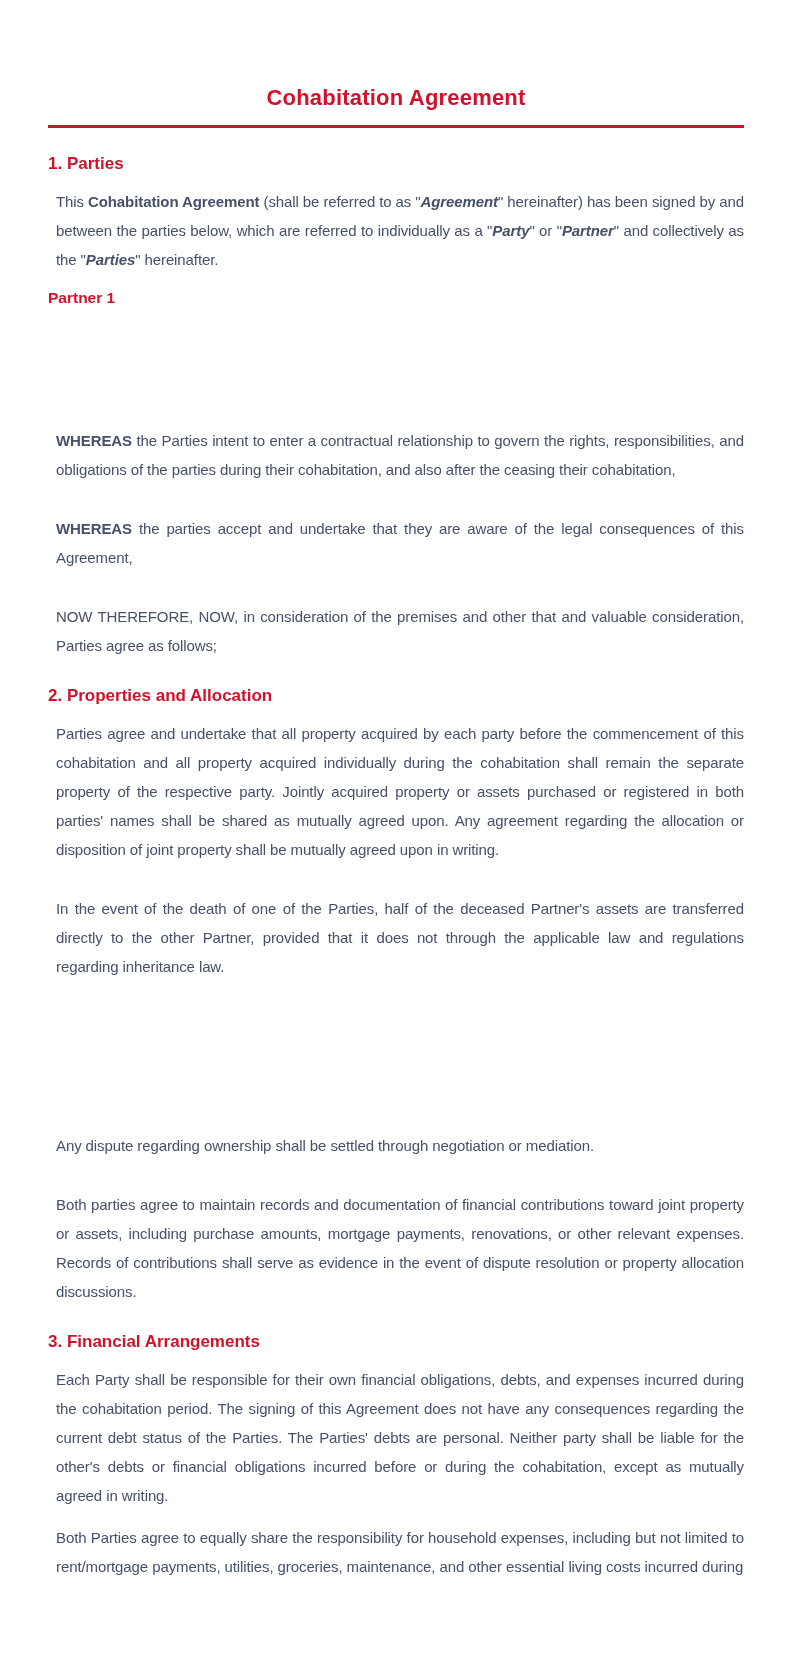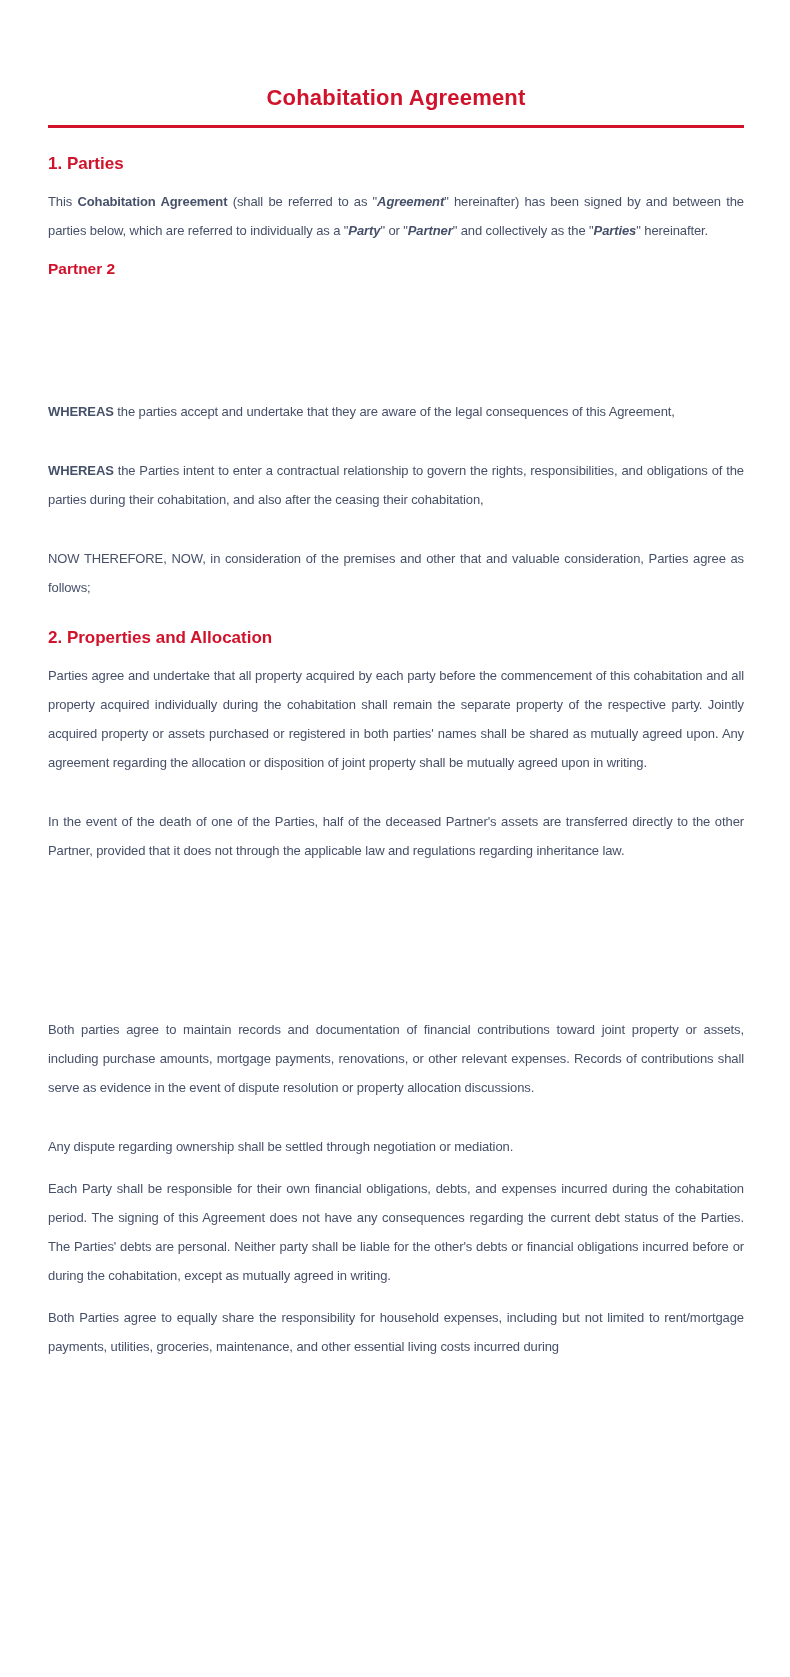--- a/index.html
+++ b/index.html
@@ -30,24 +30,25 @@
   .section-heading {
     margin-top: 26px;
     font-size: 17px;
     line-height: 20px;
     font-weight: 700;
     color: var(--accent, #d1122b);
   }
 
   .para {
     margin-top: 30px;
-    font-size: 13px;
+    font-size: 15px;
     line-height: 29px;
     text-align: justify;
     letter-spacing: -0.1px;
+    margin-left: 8px;
   }
   .para.first { margin-top: 13px; }
 
   .partners-row { display: flex; margin-top: 14px; }
   .partner-label {
     width: 351px;
     font-size: 15.5px;
     line-height: 20px;
     font-weight: 700;
     color: var(--accent, #d1122b);
@@ -61,34 +62,35 @@
 
 <div class="page">
 
   <h1 class="doc-title">Cohabitation Agreement</h1>
   <div class="title-rule"></div>
 
   <h2 class="section-heading">1. Parties</h2>
   <p class="para first"><span>This </span><span style="font-weight: 700;">Cohabitation Agreement</span><span> (shall be referred to as "</span><span style="font-weight: 700; font-style: italic;">Agreement</span><span>" hereinafter) has been signed by and between the parties below, which are referred to individually as a "</span><span style="font-weight: 700; font-style: italic;">Party</span><span>" or "</span><span style="font-weight: 700; font-style: italic;">Partner</span><span>" and collectively as the "</span><span style="font-weight: 700; font-style: italic;">Parties</span><span>" hereinafter.</span></p>
 
   <div class="partners-row">
-    <h3 class="partner-label">Partner 2</h3>
+    <h3 class="partner-label">Partner 1</h3>
   </div>
   <div class="spacer-partner-fields"></div>
 
+  <p class="para"><span style="font-weight: 700;">WHEREAS</span><span> the Parties intent to enter a contractual relationship to govern the rights, responsibilities, and obligations of the parties during their cohabitation, and also after the ceasing their cohabitation,</span></p>
   <p class="para"><span style="font-weight: 700;">WHEREAS</span><span> the parties accept and undertake that they are aware of the legal consequences of this Agreement,</span></p>
-  <p class="para"><span style="font-weight: 700;">WHEREAS</span><span> the Parties intent to enter a contractual relationship to govern the rights, responsibilities, and obligations of the parties during their cohabitation, and also after the ceasing their cohabitation,</span></p>
   <p class="para"><span style="font-weight: 400;">NOW THEREFORE</span><span>, NOW, in consideration of the premises and other that and valuable consideration, Parties agree as follows;</span></p>
 
   <h2 class="section-heading">2. Properties and Allocation</h2>
   <p class="para first">Parties agree and undertake that all property acquired by each party before the commencement of this cohabitation and all property acquired individually during the cohabitation shall remain the separate property of the respective party. Jointly acquired property or assets purchased or registered in both parties' names shall be shared as mutually agreed upon. Any agreement regarding the allocation or disposition of joint property shall be mutually agreed upon in writing.</p>
   <p class="para">In the event of the death of one of the Parties, half of the deceased Partner's assets are transferred directly to the other Partner, provided that it does not through the applicable law and regulations regarding inheritance law.</p>
 
   <div class="spacer-records"></div>
 
+  <p class="para">Any dispute regarding ownership shall be settled through negotiation or mediation.</p>
   <p class="para">Both parties agree to maintain records and documentation of financial contributions toward joint property or assets, including purchase amounts, mortgage payments, renovations, or other relevant expenses. Records of contributions shall serve as evidence in the event of dispute resolution or property allocation discussions.</p>
-  <p class="para">Any dispute regarding ownership shall be settled through negotiation or mediation.</p>
 
+  <h2 class="section-heading">3. Financial Arrangements</h2>
   <p class="para first">Each Party shall be responsible for their own financial obligations, debts, and expenses incurred during the cohabitation period. The signing of this Agreement does not have any consequences regarding the current debt status of the Parties. The Parties' debts are personal. Neither party shall be liable for the other's debts or financial obligations incurred before or during the cohabitation, except as mutually agreed in writing.</p>
 
   <p class="para first">Both Parties agree to equally share the responsibility for household expenses, including but not limited to rent/mortgage payments, utilities, groceries, maintenance, and other essential living costs incurred during</p>
 
 </div>
 
 </body></html>

